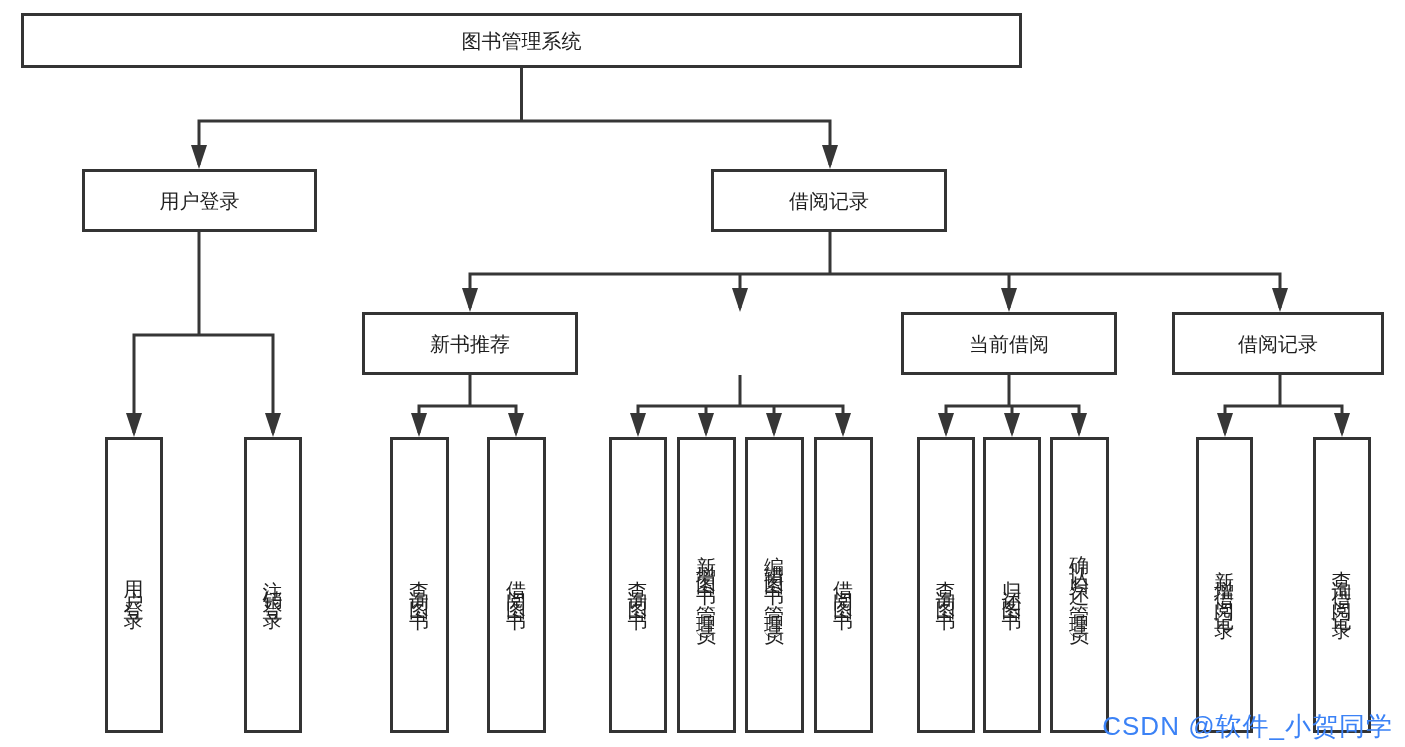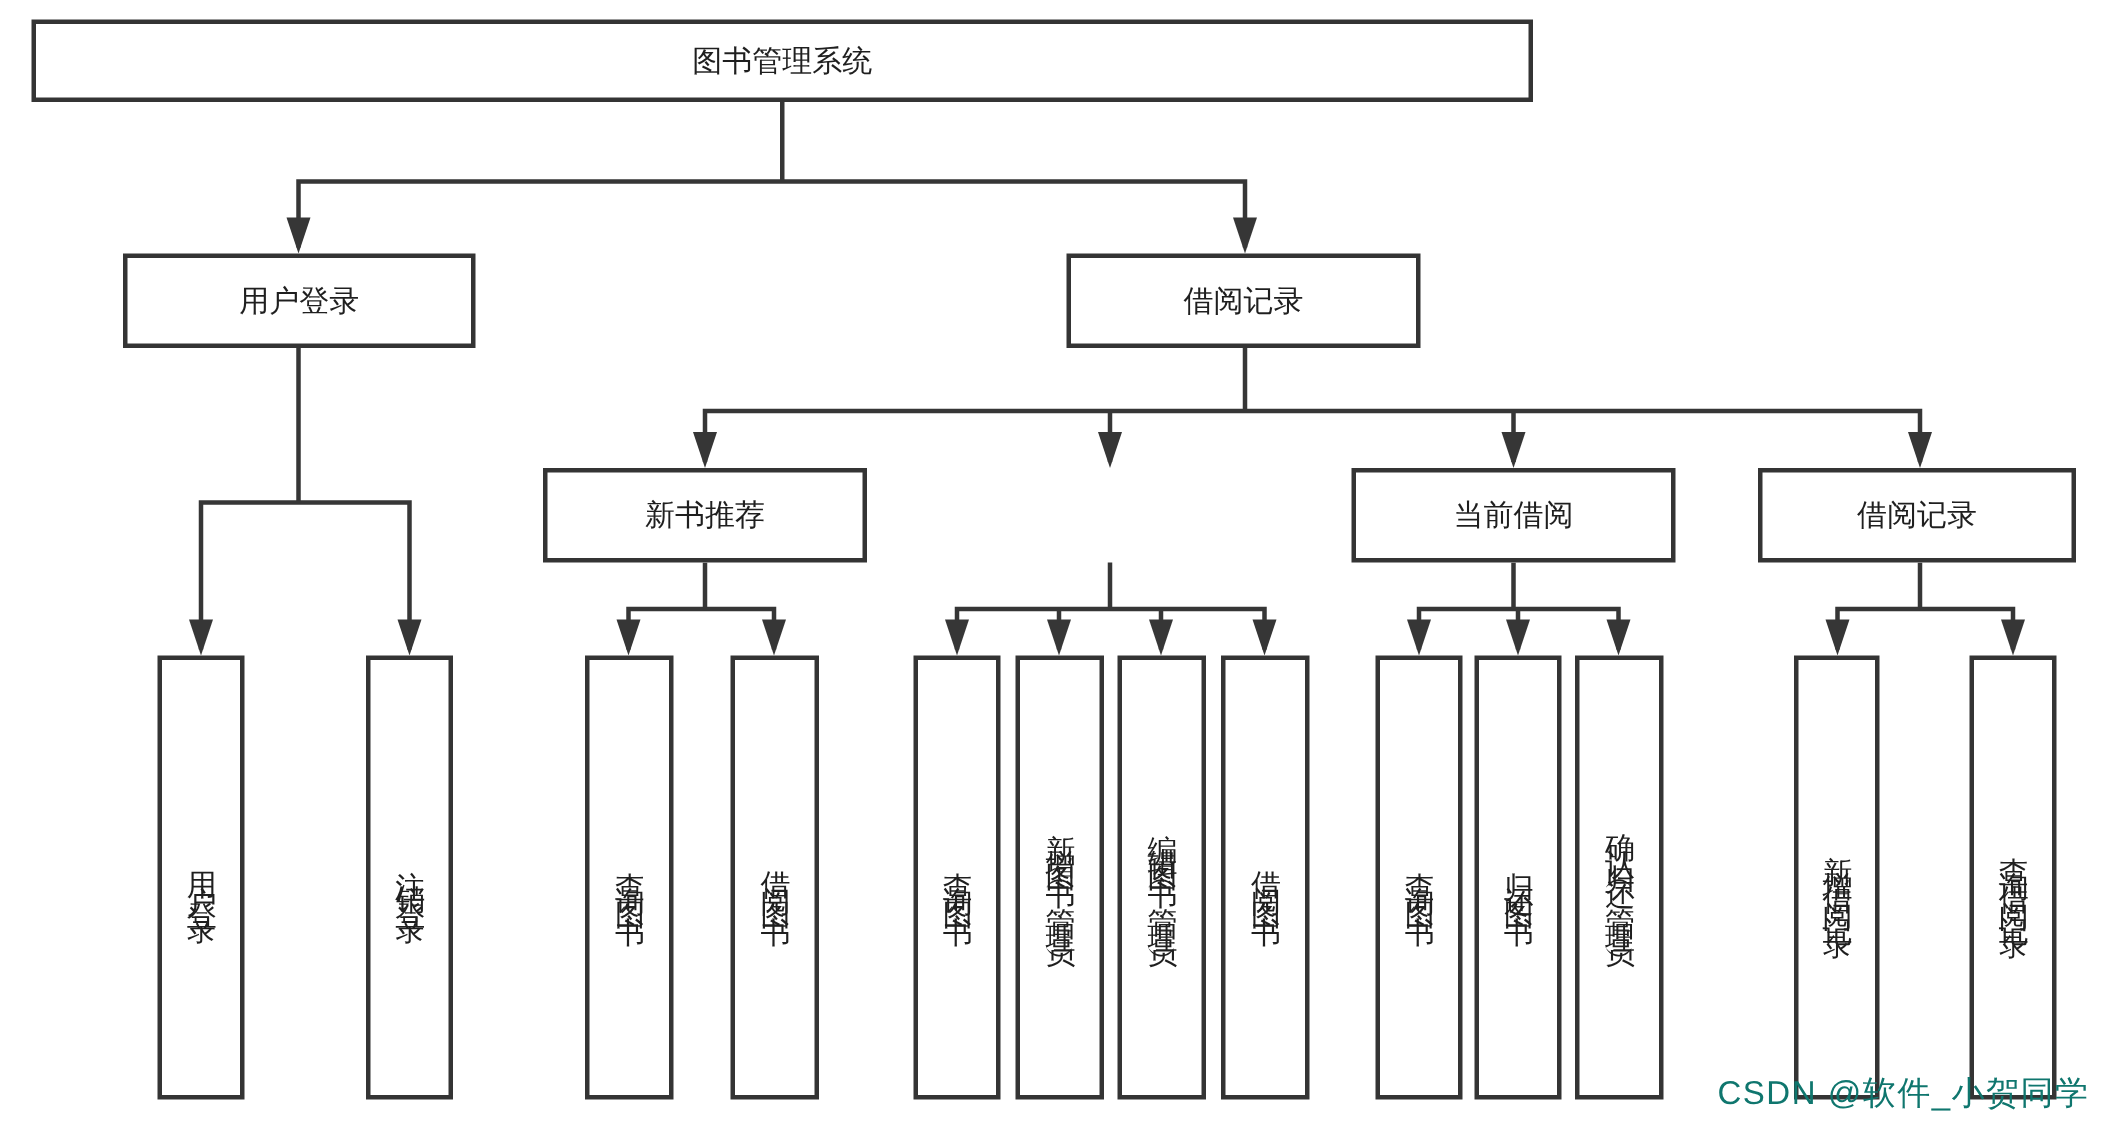--- a/index.html
+++ b/index.html
@@ -7,21 +7,21 @@
          font-family: "Liberation Sans", sans-serif; }
   .canvas { position: relative; width: 1405px; height: 747px; background: #ffffff; }
   .connectors { position: absolute; left: 0; top: 0; z-index: 1; }
   .node { position: absolute; z-index: 2; box-sizing: border-box;
           background: #ffffff; border: 3px solid #343434;
           display: flex; align-items: center; justify-content: center;
           color: #1f1f1f; font-size: 20px; line-height: 1; }
   .node.leaf span { writing-mode: vertical-rl; text-orientation: mixed;
                     letter-spacing: 10px; }
   .watermark { position: absolute; right: 12px; bottom: 3px; z-index: 3;
-               font-size: 22px; color: #0f766e; letter-spacing: 1px;
+               font-size: 26px; color: #3b82f6; letter-spacing: 1px;
                white-space: nowrap; }
 </style>
 </head>
 <body>
 
 <div class="canvas">
 
   <svg class="connectors" width="1405" height="747" viewBox="0 0 1405 747" aria-hidden="true">
     <g stroke="#363636" stroke-width="3" fill="none">
 

